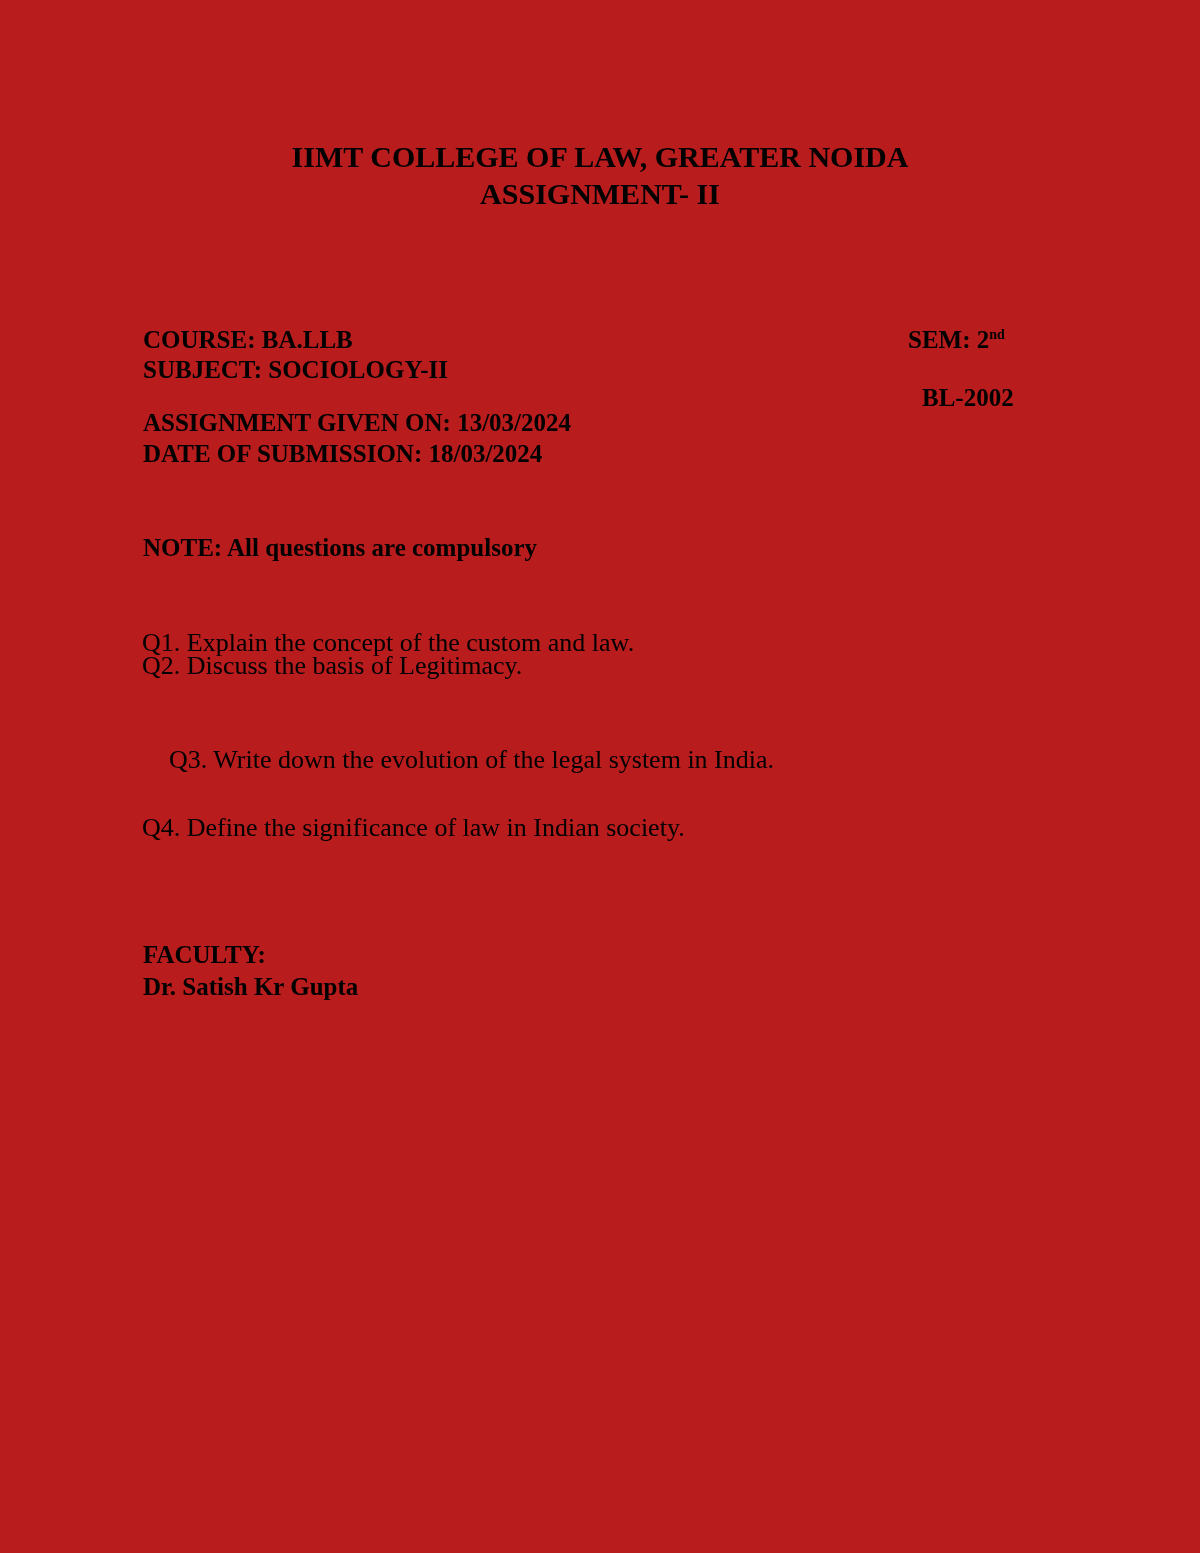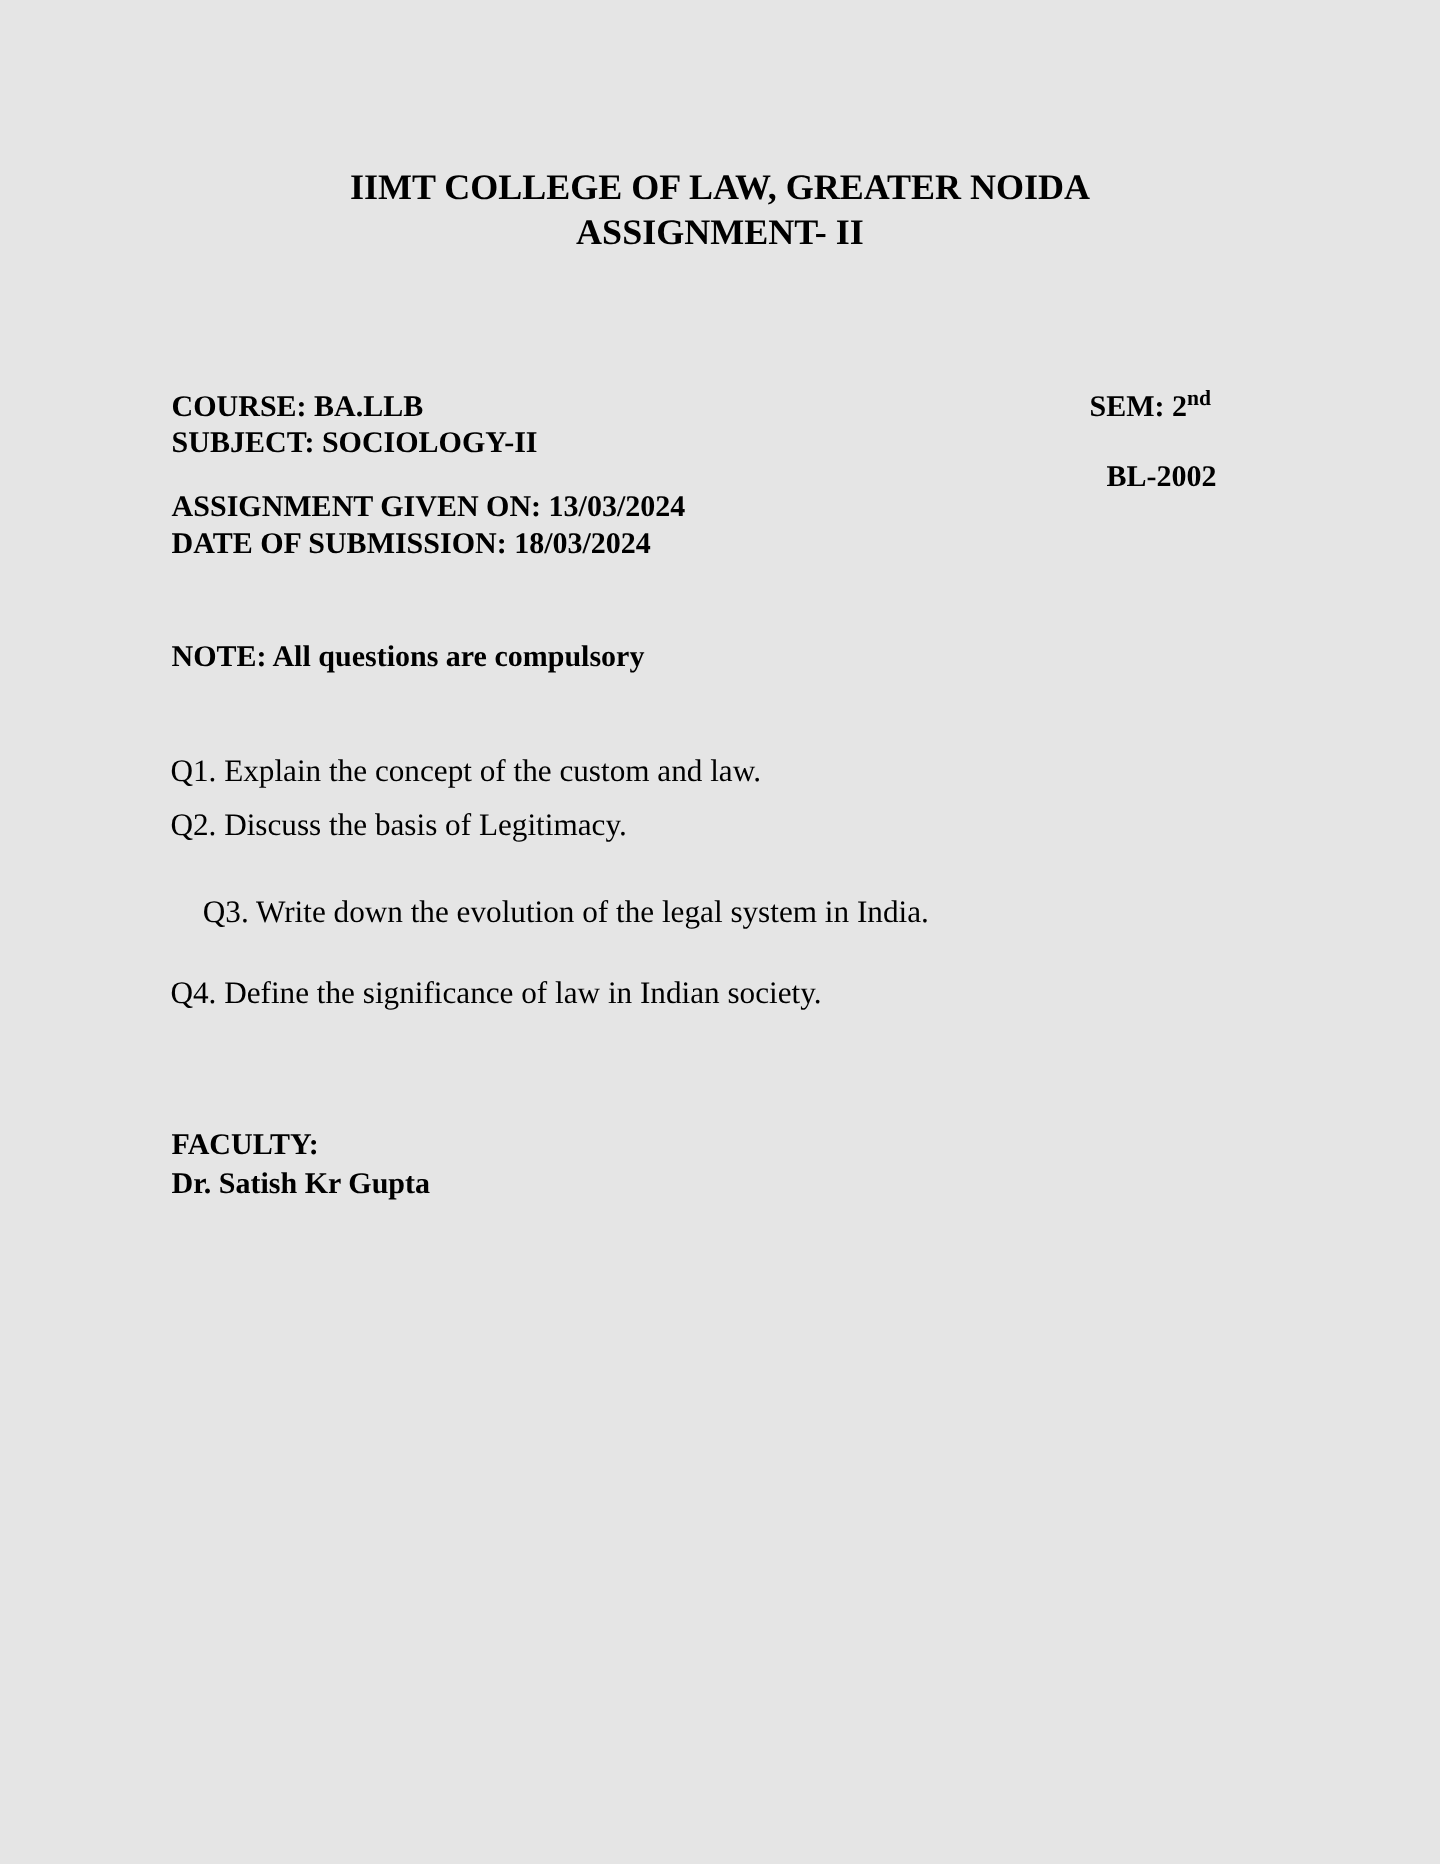--- a/index.html
+++ b/index.html
@@ -9,21 +9,21 @@
     height: 1553px;
     background: #ffffff;
     color: #000000;
     font-family: "Liberation Serif", "DejaVu Serif", serif;
     position: relative;
     overflow: hidden;
   }
   .page {
     position: absolute;
     inset: 0;
-    background: #e5e5e5;
+    background: #b91c1c;
   }
   .title-block {
     position: absolute;
     top: 138px;
     left: 143px;
     width: 914px;
     text-align: center;
     font-size: 30px;
     font-weight: bold;
     line-height: 37px;
@@ -35,21 +35,21 @@
     left: 143px;
     width: 914px;
     font-size: 25px;
     font-weight: bold;
     line-height: 30px;
   }
   .meta-row { position: relative; white-space: nowrap; }
   .meta-right-sem  { position: absolute; left: 765px; top: 0; }
   .meta-right-code { position: absolute; left: 779px; top: 0; margin-top: 28px; }
   .meta-right-sem sup {
-    font-size: 18px;
+    font-size: 14px;
     line-height: 0;
     vertical-align: super;
   }
   .dates-block {
     position: absolute;
     top: 407px;
     left: 143px;
     font-size: 25px;
     font-weight: bold;
     line-height: 31px;
@@ -68,21 +68,21 @@
   }
   .question {
     position: absolute;
     left: 142px;
     font-size: 26px;
     font-weight: normal;
     line-height: 30px;
     white-space: nowrap;
   }
   .q1 { top: 628px; }
-  .q2 { top: 673px; }
+  .q2 { top: 651px; }
   .q3 { top: 745px; margin-left: 27px; }
   .q4 { top: 813px; }
   .faculty-block {
     position: absolute;
     top: 939px;
     left: 143px;
     font-size: 25px;
     font-weight: bold;
     line-height: 32px;
     white-space: nowrap;

